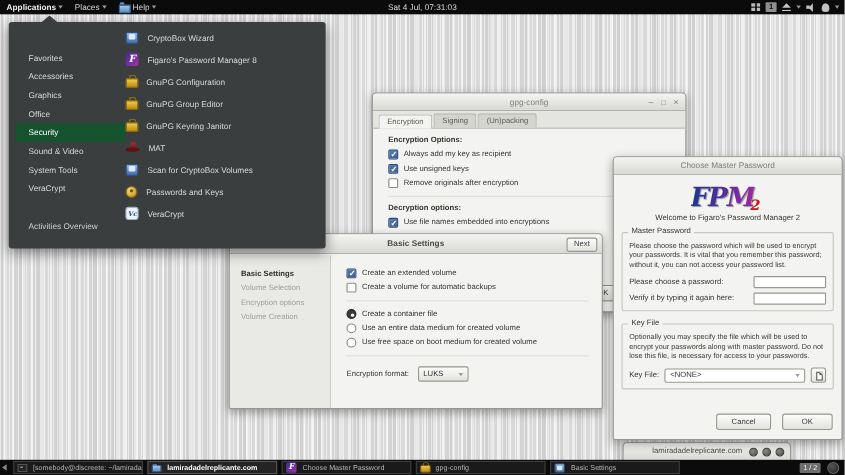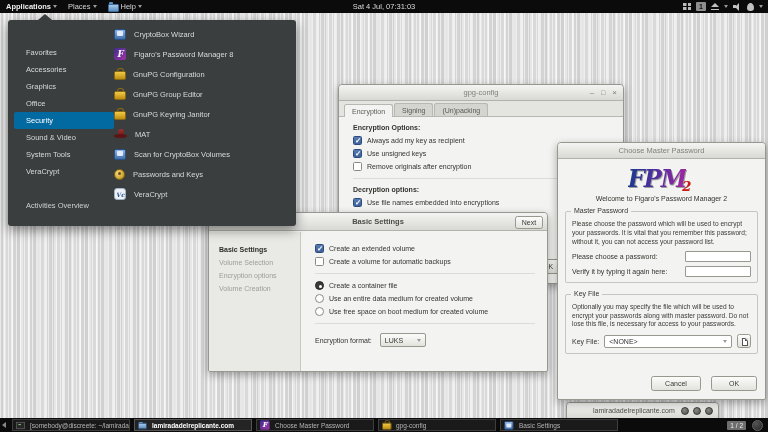--- a/index.html
+++ b/index.html
@@ -29,21 +29,21 @@
 .ic-speaker{position:relative;width:9px;height:8px}
 .ic-speaker::before{content:"";position:absolute;left:0;top:2.5px;width:3px;height:3px;background:#c2c2c2}
 .ic-speaker::after{content:"";position:absolute;left:2px;top:0;border-right:4.5px solid #c2c2c2;border-top:4px solid transparent;border-bottom:4px solid transparent}
 .ic-power{width:7px;height:8px;background:#c2c2c2;border-radius:50% 50% 45% 45%/60% 60% 40% 40%}
 
 
 .appmenu{position:absolute;left:8px;top:20px;width:288px;height:206px;background:#3a3e3e;border-radius:3px;z-index:55;box-shadow:0 4px 12px rgba(0,0,0,.45);color:#d9d9d9;font-size:7.5px}
 .appmenu-arrow{position:absolute;left:30px;top:-6px;width:0;height:0;border-left:7px solid transparent;border-right:7px solid transparent;border-bottom:6px solid #3a3e3e}
 .cats{position:absolute;left:6px;top:24px;width:100px}
 .cat{height:17px;line-height:17px;padding-left:12px;border-radius:2px;cursor:default;white-space:nowrap}
-.cat.sel{background:#0369a1;color:#fff}
+.cat.sel{background:#14532d;color:#fff}
 .items{position:absolute;left:100px;top:4px;width:196px}
 .mi{height:20px;display:flex;align-items:center;gap:8px;padding-left:6px;cursor:default;white-space:nowrap}
 .activities{position:absolute;left:18px;bottom:16px;color:#cfcfcf;cursor:default}
 
 
 .mic{flex:none;display:inline-block}
 .ic-cbox{width:12px;height:11px;background:linear-gradient(#8fb4de,#3f6fae);border:1px solid #2c5187;border-radius:2px;position:relative}
 .ic-cbox::after{content:"";position:absolute;left:2px;top:1.5px;right:2px;height:5px;background:#dfeafa;border-radius:1px}
 .ic-fpm{width:12px;height:12px;background:linear-gradient(135deg,#3d2d8f,#a032a8);border-radius:2px;position:relative}
 .ic-fpm::after{content:"F";position:absolute;left:3.5px;top:1px;color:#fff;font:italic bold 9px "DejaVu Serif",serif}

